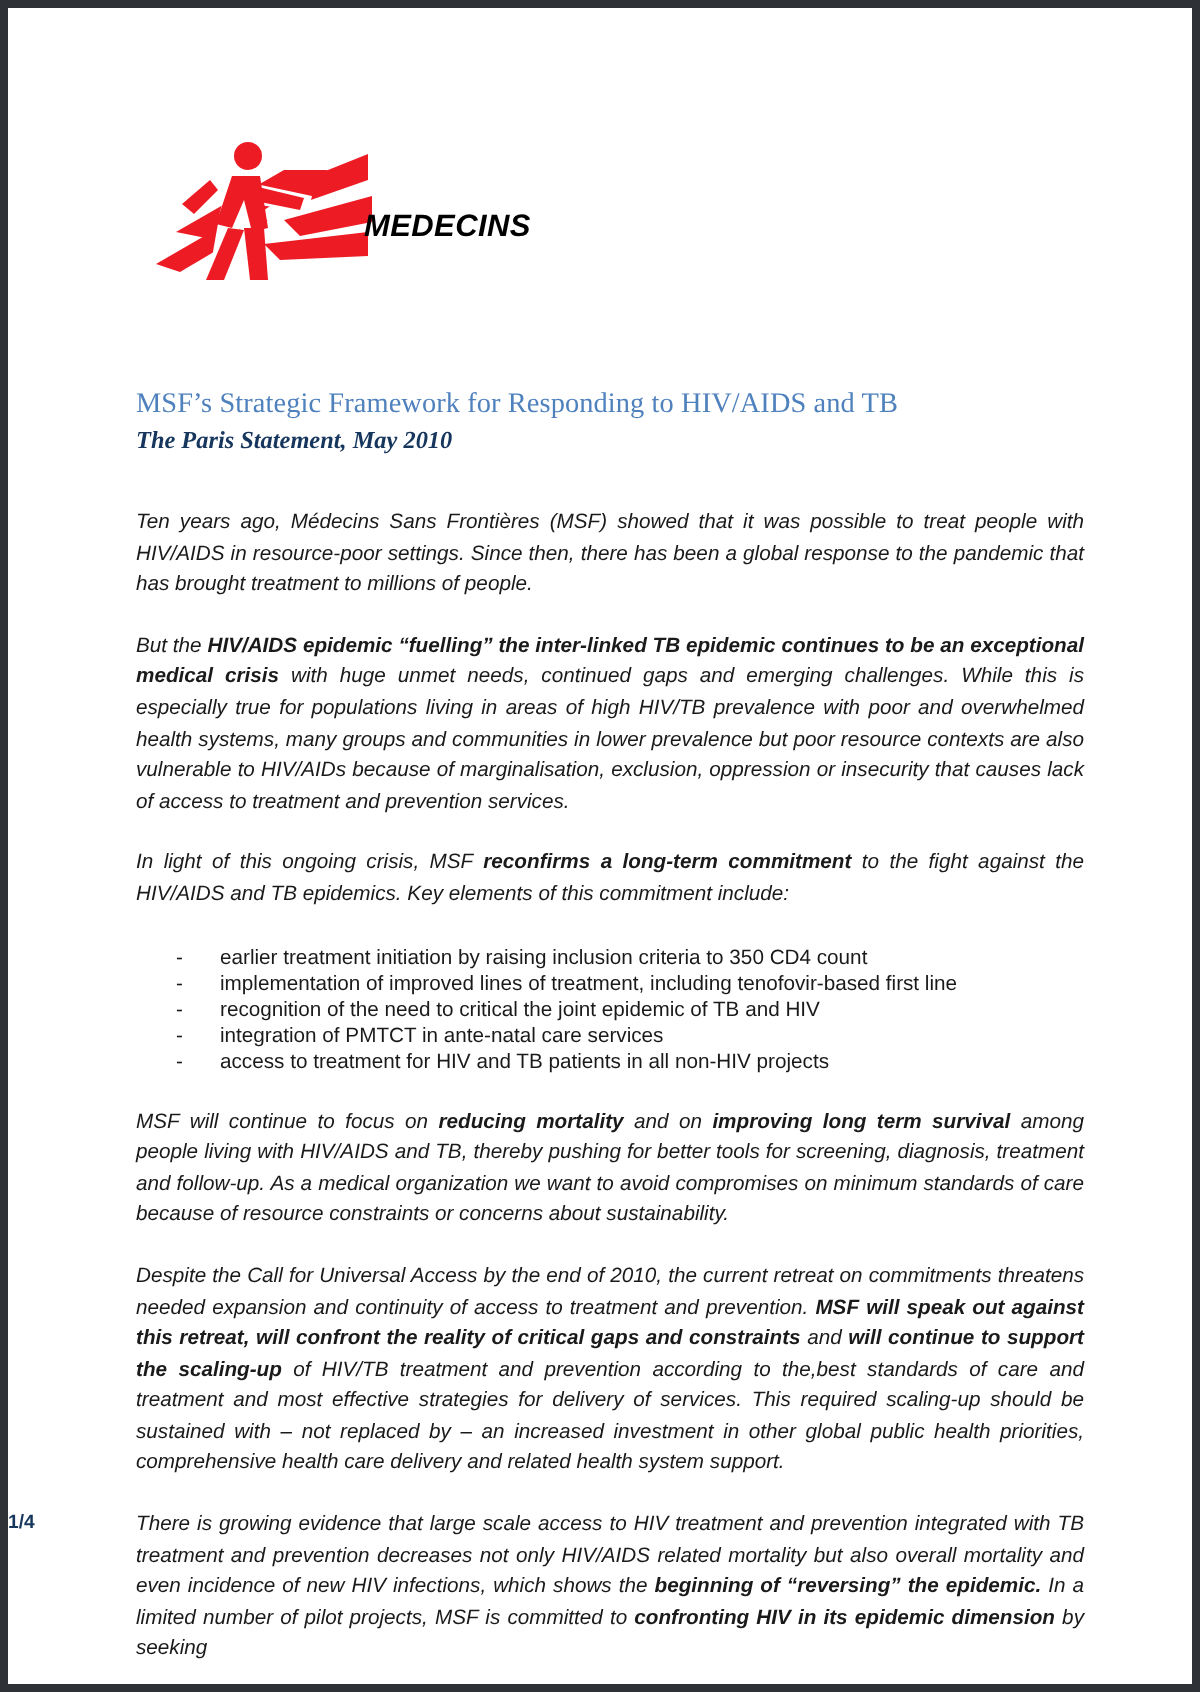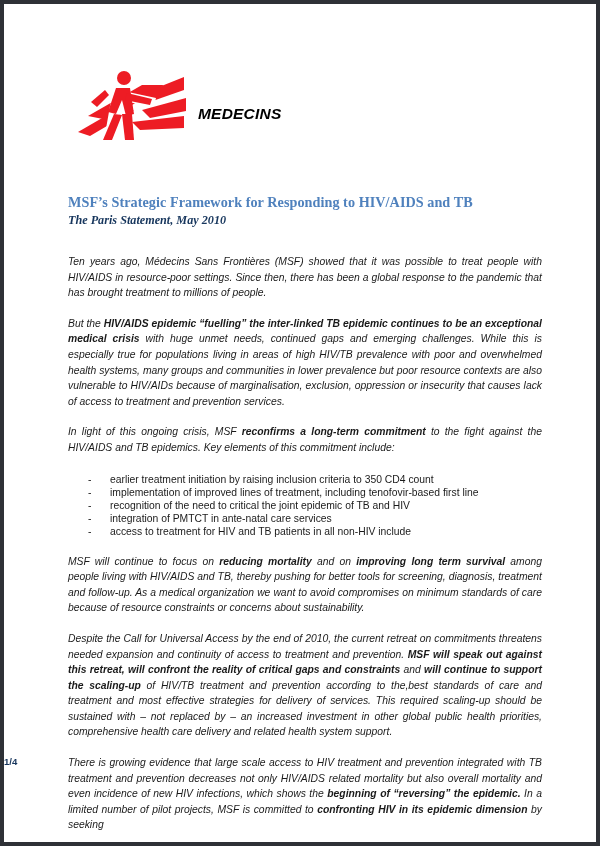--- a/index.html
+++ b/index.html
@@ -42,21 +42,21 @@
   }
   #logo-mark {
     position: absolute;
     left: 0;
     top: 0;
     width: 118px;
     height: 72px;
   }
   #logo-text {
     position: absolute;
-    left: 126px;
+    left: 110px;
     top: 36px;
     width: 150px;
     line-height: 1.02;
   }
   .logo-line {
     display: block;
     font-family: "Liberation Sans", sans-serif;
     font-style: italic;
     font-weight: bold;
     font-size: 15.5px;
@@ -64,21 +64,21 @@
     color: #000000;
     white-space: nowrap;
   }
   
   #doc-title {
     position: absolute;
     left: 64px;
     top: 190px;
     width: 474px;
     font-family: "Liberation Serif", serif;
-    font-weight: bold;
+    font-weight: normal;
     font-size: 14.2px;
     color: #4f81bd;
     letter-spacing: 0.05px;
   }
   #doc-subtitle {
     position: absolute;
     left: 64px;
     top: 209px;
     width: 474px;
     font-family: "Liberation Serif", serif;
@@ -188,21 +188,21 @@
       <p class="para">
         <span>In light of this ongoing crisis, MSF </span><b>reconfirms a long-term commitment</b><span> to the fight against the HIV/AIDS and TB epidemics.  Key  elements of this commitment include:</span>
       </p>
 
       <div id="list-spacer-top"></div>
       <ul id="key-elements">
         <li><span class="dash">-</span><span>earlier treatment initiation by raising inclusion criteria to 350 CD4 count</span></li>
         <li><span class="dash">-</span><span>implementation of improved lines of treatment, including tenofovir-based first line</span></li>
         <li><span class="dash">-</span><span>recognition of the need to critical the joint epidemic of TB and HIV</span></li>
         <li><span class="dash">-</span><span>integration of PMTCT in ante-natal care services</span></li>
-        <li><span class="dash">-</span><span>access to treatment for HIV and TB patients in all non-HIV include</span></li>
+        <li><span class="dash">-</span><span>access to treatment for HIV and TB patients in all non-HIV projects</span></li>
       </ul>
 
       <p class="para">
         <span>MSF will continue to focus on </span><b>reducing mortality</b><span> and on </span><b>improving long term survival</b><span> among people living with HIV/AIDS and TB, thereby pushing for better tools for screening, diagnosis, treatment and follow-up. As a medical organization we want to avoid compromises on minimum standards of care because of resource constraints or concerns about sustainability.</span>
       </p>
 
       <p class="para">
         <span>Despite the Call for Universal Access by the end of 2010, the current retreat on commitments threatens needed expansion and continuity of access to treatment and prevention.  </span><b>MSF will speak out against this retreat, will confront the reality of critical gaps and constraints</b><span> and </span><b>will continue to support the scaling-up</b><span> of HIV/TB treatment and prevention according to the,best standards of care and treatment and most effective strategies for delivery of services.  This required scaling-up should be sustained with – not replaced by – an increased investment in other global public health priorities, comprehensive health care delivery and related health system support.</span>
       </p>
 

